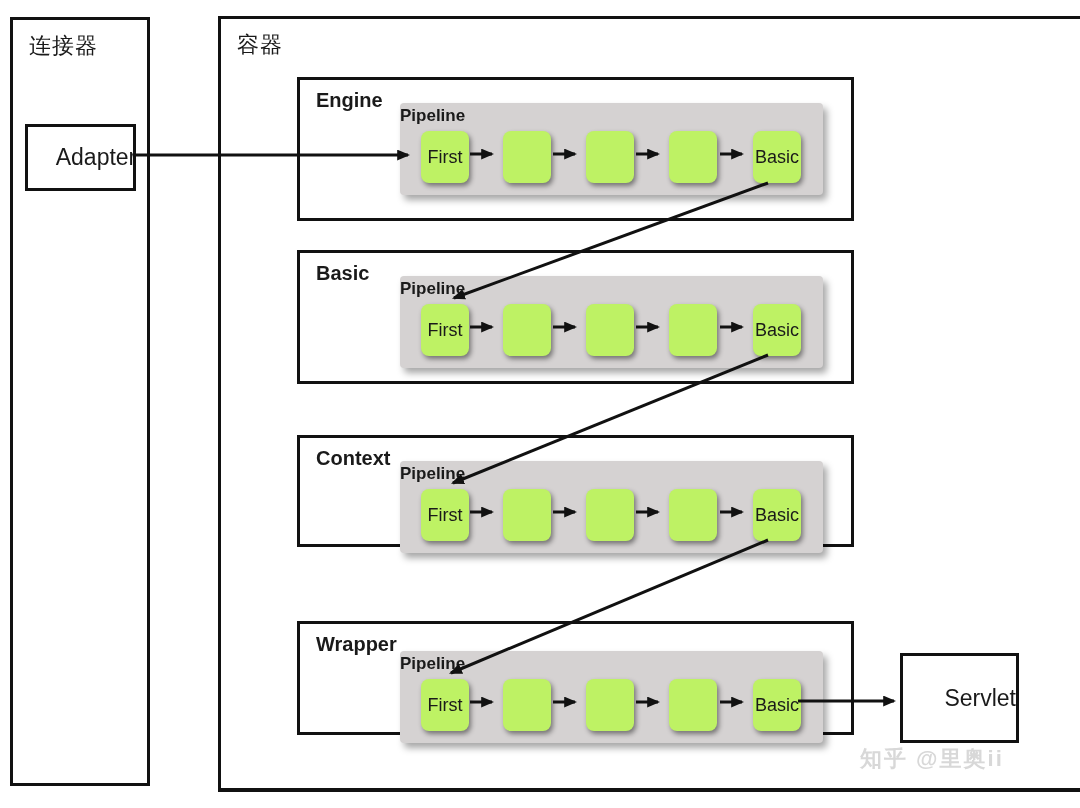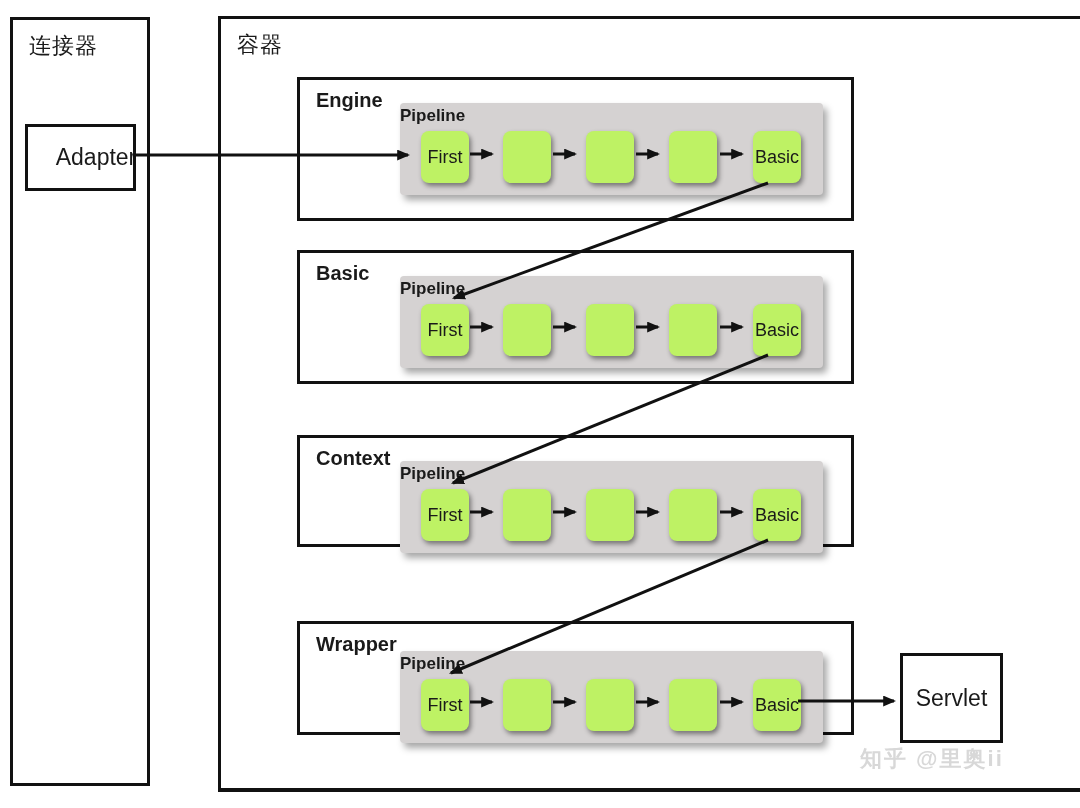--- a/index.html
+++ b/index.html
@@ -22,21 +22,21 @@
   .adapter{left:12px;top:104px;width:111px;height:67px;display:flex;align-items:center;justify-content:center;
            font-size:23px;font-weight:500;background:#fff;padding-left:31px;}
   .section{left:297px;width:557px;background:#fff;}
   .section-label{position:absolute;left:16px;top:9px;font-size:20px;font-weight:700;}
   .pipeline{position:absolute;width:423px;height:92px;background:var(--pipeline_bg);
             border-radius:4px;box-shadow:4px 5px 7px rgba(0,0,0,0.35);}
   .pl-label{position:absolute;left:0;right:0;top:3px;text-align:left;font-size:17px;font-weight:700;}
   .valve{position:absolute;top:28px;width:48px;height:52px;background:#bef264;border-radius:8px;
          box-shadow:2px 3px 5px rgba(0,0,0,0.45);display:flex;align-items:center;justify-content:center;
          font-size:18px;font-weight:400;}
-  .servlet{left:900px;top:653px;width:103px;height:90px;display:flex;align-items:center;justify-content:center;
+  .servlet{left:900px;top:653px;width:119px;height:90px;display:flex;align-items:center;justify-content:flex-end;
            font-size:23px;font-weight:500;background:#fff;}
   .watermark{position:absolute;left:860px;top:744px;font-size:22px;letter-spacing:2px;
              color:var(--watermark);font-weight:600;white-space:nowrap;
              text-shadow:1px 1px 1px rgba(255,255,255,0.9);}
   .arrows{position:absolute;left:0;top:0;width:1080px;height:808px;pointer-events:none;}
 </style>
 </head>
 <body>
 
 <div class="canvas">

